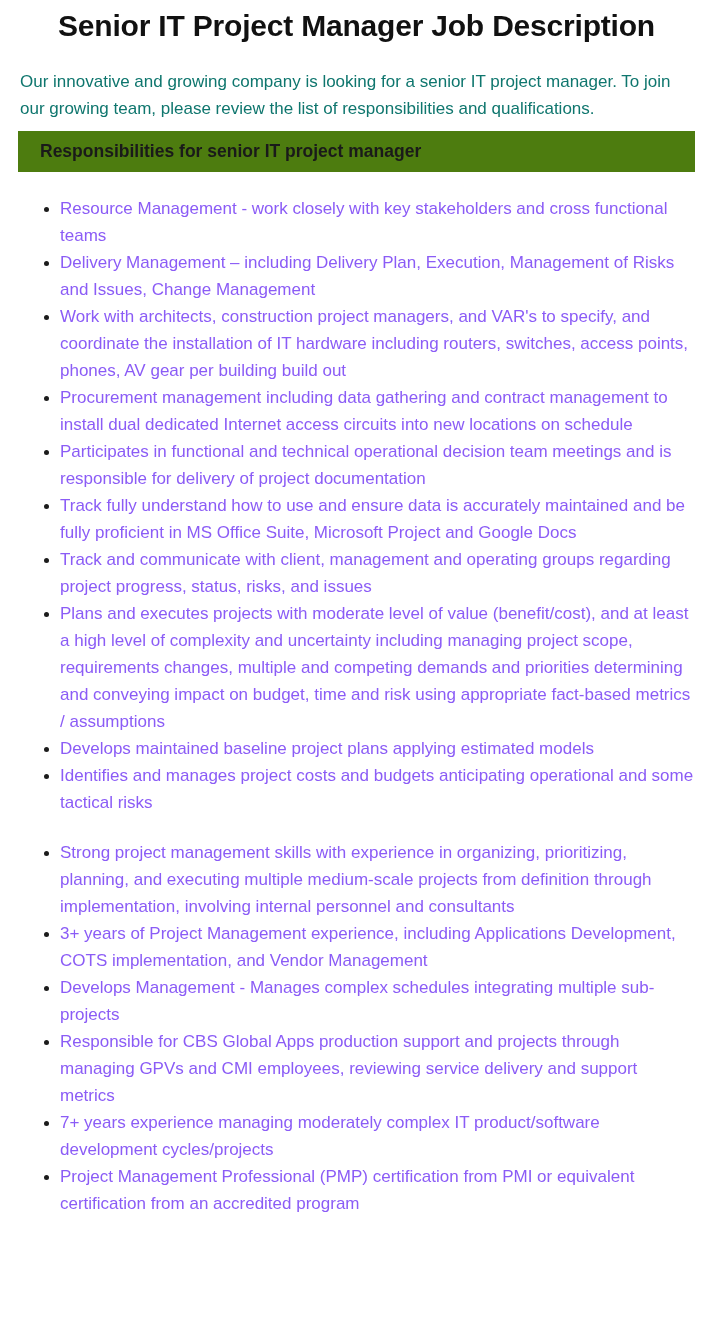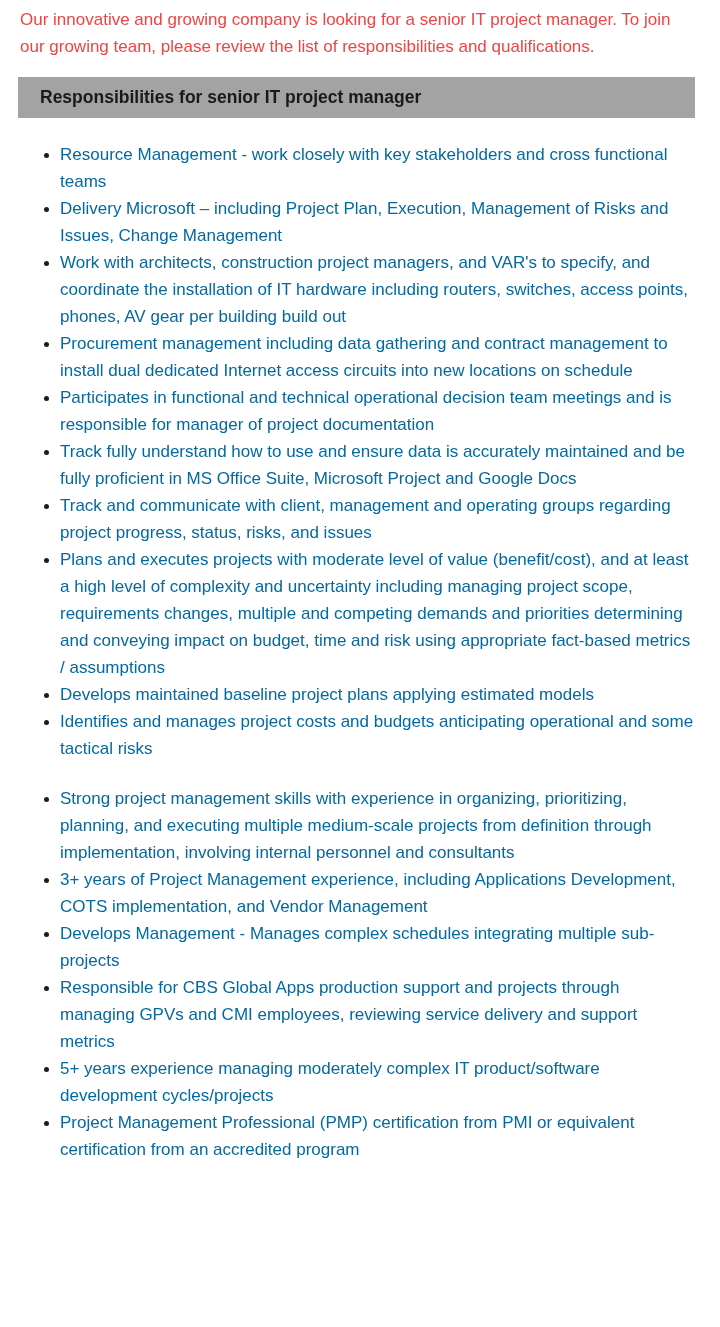--- a/index.html
+++ b/index.html
@@ -20,75 +20,76 @@
     font-weight: 800;
     letter-spacing: -0.2px;
     text-align: center;
     line-height: 36px;
     margin: 2px 0 24px 0;
     color: #111111;
   }
   .doc-intro {
     font-size: 17px;
     line-height: 27px;
-    margin: 0 0 17px 2px;
-    color: #ef4444;
+    margin: 0 0 9px 2px;
+    color: #0f766e;
   }
   .section-heading {
-    background: #a3a3a3;
+    background: #4d7c0f;
     font-size: 17.5px;
     font-weight: 700;
     line-height: 20px;
     padding: 10px 10px 11px 22px;
     color: #1a1a1a;
   }
   .section ul {
     list-style: disc outside;
     margin: 23px 0 19px 0;
     padding-left: 42px;
   }
   .section li {
     font-size: 17px;
     line-height: 27px;
-    color: #0369a1;
+    color: #8b5cf6;
   }
   .section li::marker {
     color: #1c1c1c;
     font-size: 15px;
   }
   .section.last ul { margin-bottom: 12px; }
 </style>
 </head>
 <body>
 
 <main class="doc">
 
+  <h1 class="doc-title">Senior IT Project Manager Job Description</h1>
 
   <p class="doc-intro">Our innovative and growing company is looking for a senior IT project manager. To join our growing team, please review the list of responsibilities and qualifications.</p>
 
   <section class="section">
     <div class="section-heading">Responsibilities for senior IT project manager</div>
     <ul>
         <li>Resource Management - work closely with key stakeholders and cross functional teams</li>
-        <li>Delivery Microsoft – including Project Plan, Execution, Management of Risks and Issues, Change Management</li>
+        <li>Delivery Management – including Delivery Plan, Execution, Management of Risks and Issues, Change Management</li>
         <li>Work with architects, construction project managers, and VAR's to specify, and coordinate the installation of IT hardware including routers, switches, access points, phones, AV gear per building build out</li>
         <li>Procurement management including data gathering and contract management to install dual dedicated Internet access circuits into new locations on schedule</li>
-        <li>Participates in functional and technical operational decision team meetings and is responsible for manager of project documentation</li>
+        <li>Participates in functional and technical operational decision team meetings and is responsible for delivery of project documentation</li>
         <li>Track fully understand how to use and ensure data is accurately maintained and be fully proficient in MS Office Suite, Microsoft Project and Google Docs</li>
         <li>Track and communicate with client, management and operating groups regarding project progress, status, risks, and issues</li>
         <li>Plans and executes projects with moderate level of value (benefit/cost), and at least a high level of complexity and uncertainty including managing project scope, requirements changes, multiple and competing demands and priorities determining and conveying impact on budget, time and risk using appropriate fact-based metrics / assumptions</li>
         <li>Develops maintained baseline project plans applying estimated models</li>
         <li>Identifies and manages project costs and budgets anticipating operational and some tactical risks</li>
       </ul>
   </section>
 
   <section class="section last">
     <ul>
         <li>Strong project management skills with experience in organizing, prioritizing, planning, and executing multiple medium-scale projects from definition through implementation, involving internal personnel and consultants</li>
         <li>3+ years of Project Management experience, including Applications Development, COTS implementation, and Vendor Management</li>
         <li>Develops Management - Manages complex schedules integrating multiple sub-projects</li>
         <li>Responsible for CBS Global Apps production support and projects through managing GPVs and CMI employees, reviewing service delivery and support metrics</li>
-        <li>5+ years experience managing moderately complex IT product/software development cycles/projects</li>
+        <li>7+ years experience managing moderately complex IT product/software development cycles/projects</li>
         <li>Project Management Professional (PMP) certification from PMI or equivalent certification from an accredited program</li>
       </ul>
   </section>
 
 </main>
 
 </body></html>

